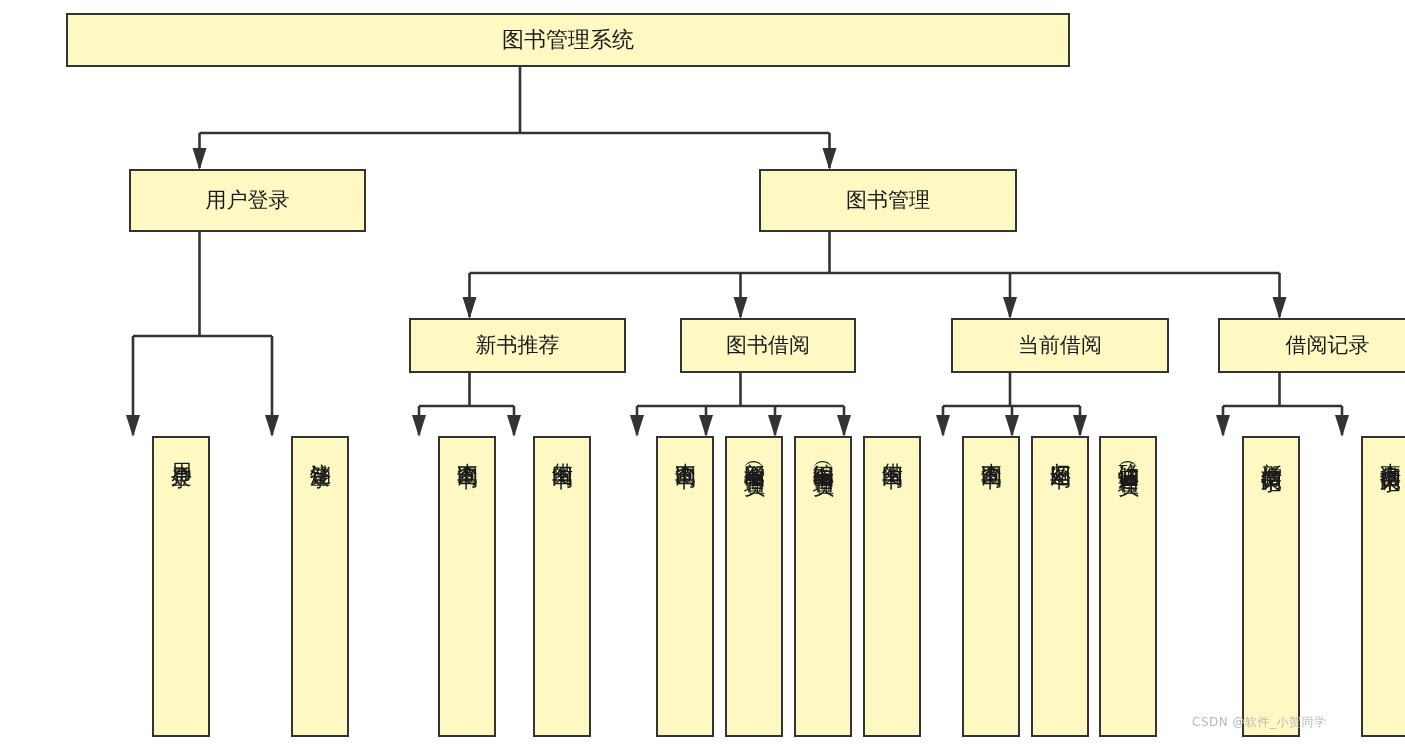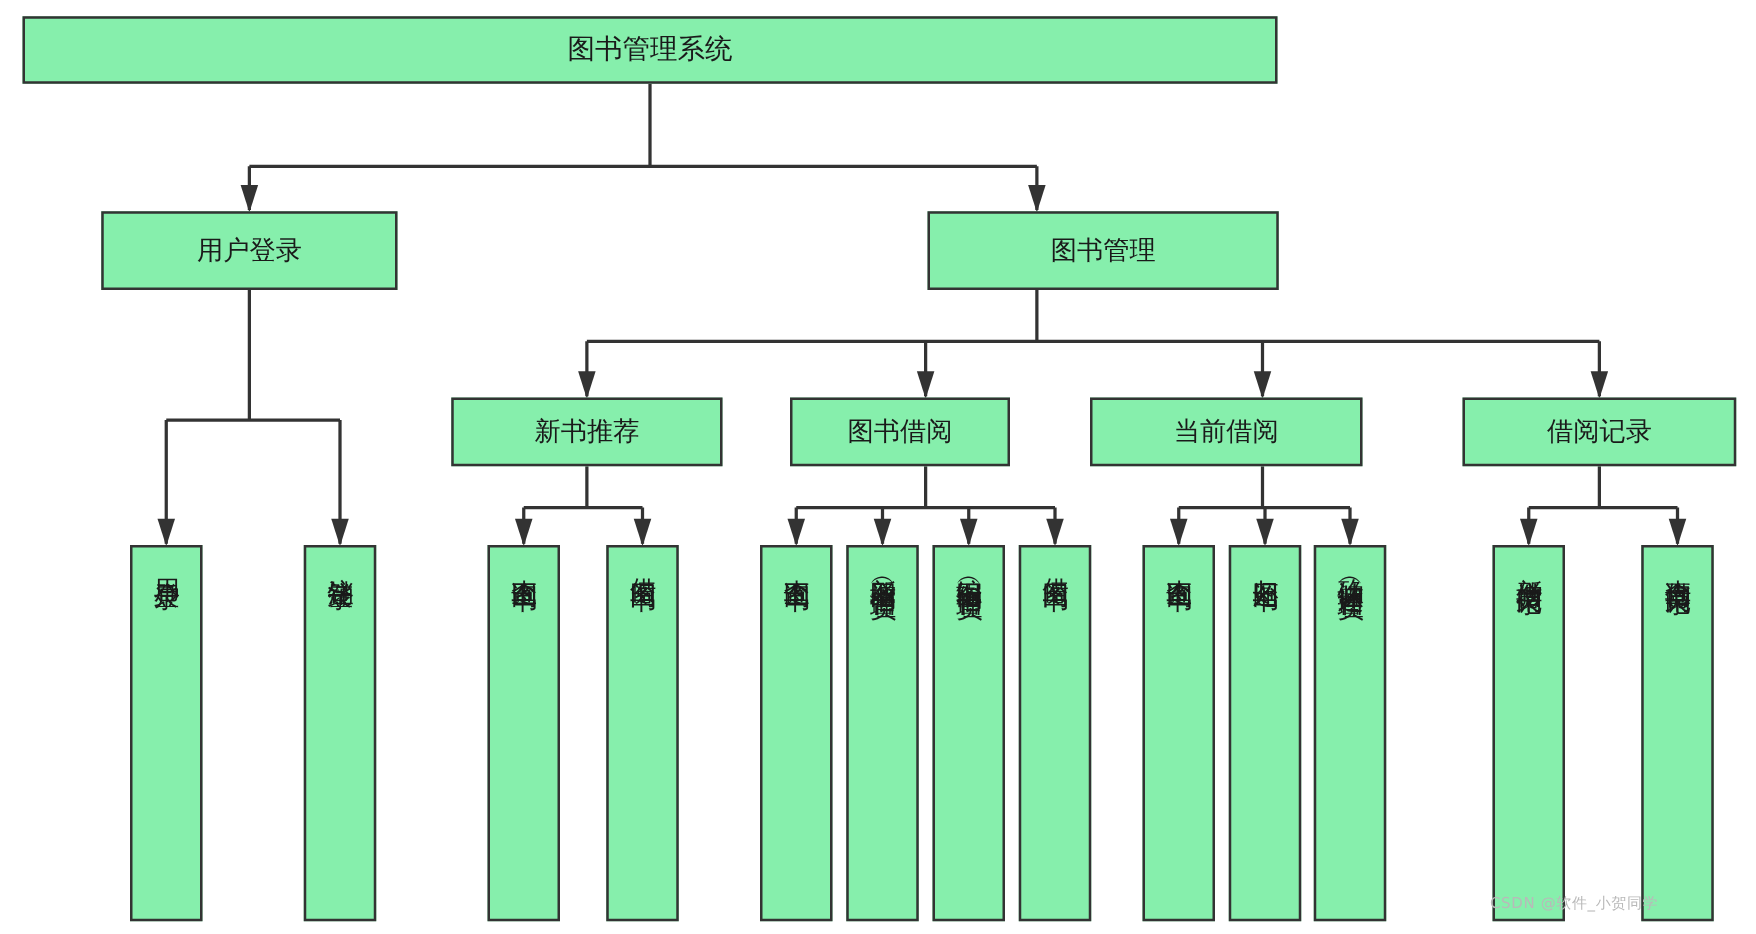--- a/index.html
+++ b/index.html
@@ -1,23 +1,23 @@
 <!DOCTYPE html>
 <html><head>
 <meta charset="utf-8">
 <style>
   html,body{margin:0;padding:0;background:#ffffff;}
   body{width:1405px;height:747px;overflow:hidden;
        font-family:"DejaVu Sans","Liberation Sans",sans-serif;}
   #diagram{position:relative;width:1405px;height:747px;background:#fff;}
   svg#edges{position:absolute;left:0;top:0;width:1405px;height:747px;}
 
-  .node{position:absolute;box-sizing:border-box;background:#86efac;
+  .node{position:absolute;box-sizing:border-box;background:#fef9c3;
         border:2.5px solid #333333;display:flex;align-items:center;
-        justify-content:center;overflow:hidden;}
+        justify-content:center;overflow:hidden;margin-left:48px;}
   .node .label{color:#1a1a1a;line-height:1.16;text-align:center;
         white-space:nowrap;}
 
   .node.horiz .label{font-size:21px;}
   .node.root .label{font-size:22px;}
 
   .node.vert{align-items:flex-start;justify-content:center;}
   .node.vert .label{writing-mode:vertical-rl;text-orientation:upright;
         font-size:21px;letter-spacing:2px;margin-top:8px;line-height:1;}
 
@@ -84,30 +84,30 @@
       <polygon points="1335,415 1349,415 1342,437" fill="#333333"></polygon>
     </svg>
 
   <div id="nodes-layer">
       <div class="node horiz root" style="left: 18px; top: 13px; width: 1004px; height: 54px;">
         <span class="label">图书管理系统</span>
       </div>
       <div class="node horiz" style="left: 81px; top: 169px; width: 237px; height: 63px;">
         <span class="label">用户登录</span>
       </div>
-      <div class="node horiz" style="left: 742px; top: 169px; width: 281px; height: 63px;">
+      <div class="node horiz" style="left: 711px; top: 169px; width: 258px; height: 63px;">
         <span class="label">图书管理</span>
       </div>
       <div class="node horiz" style="left: 361px; top: 318px; width: 217px; height: 55px;">
         <span class="label">新书推荐</span>
       </div>
       <div class="node horiz" style="left: 632px; top: 318px; width: 176px; height: 55px;">
         <span class="label">图书借阅</span>
       </div>
-      <div class="node horiz" style="left: 872px; top: 318px; width: 218px; height: 55px;">
+      <div class="node horiz" style="left: 903px; top: 318px; width: 218px; height: 55px;">
         <span class="label">当前借阅</span>
       </div>
       <div class="node horiz" style="left: 1170px; top: 318px; width: 219px; height: 55px;">
         <span class="label">借阅记录</span>
       </div>
       <div class="node vert" style="left: 104px; top: 436px; width: 58px; height: 301px;">
         <span class="label">用户登录</span>
       </div>
       <div class="node vert" style="left: 243px; top: 436px; width: 58px; height: 301px;">
         <span class="label">注销登录</span>

